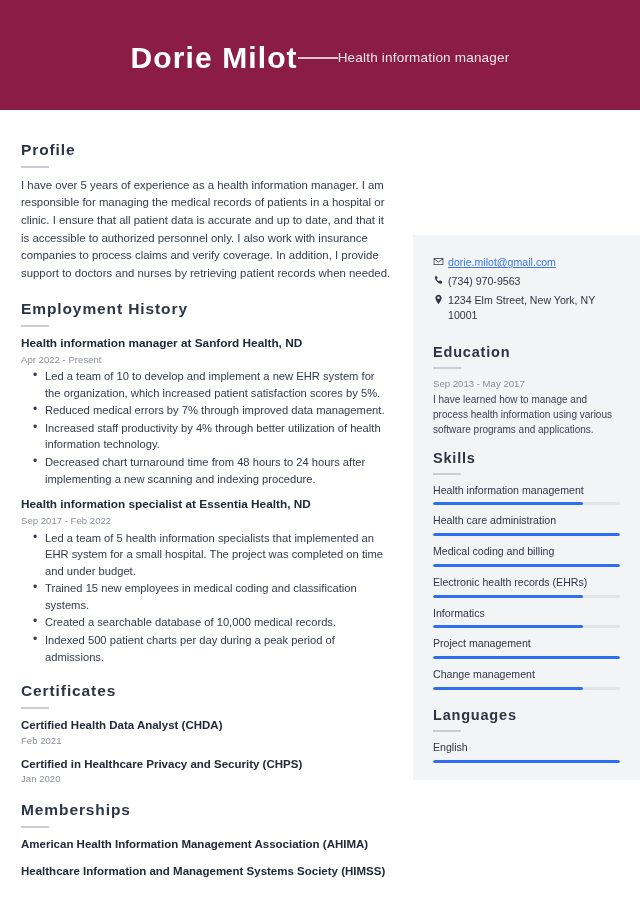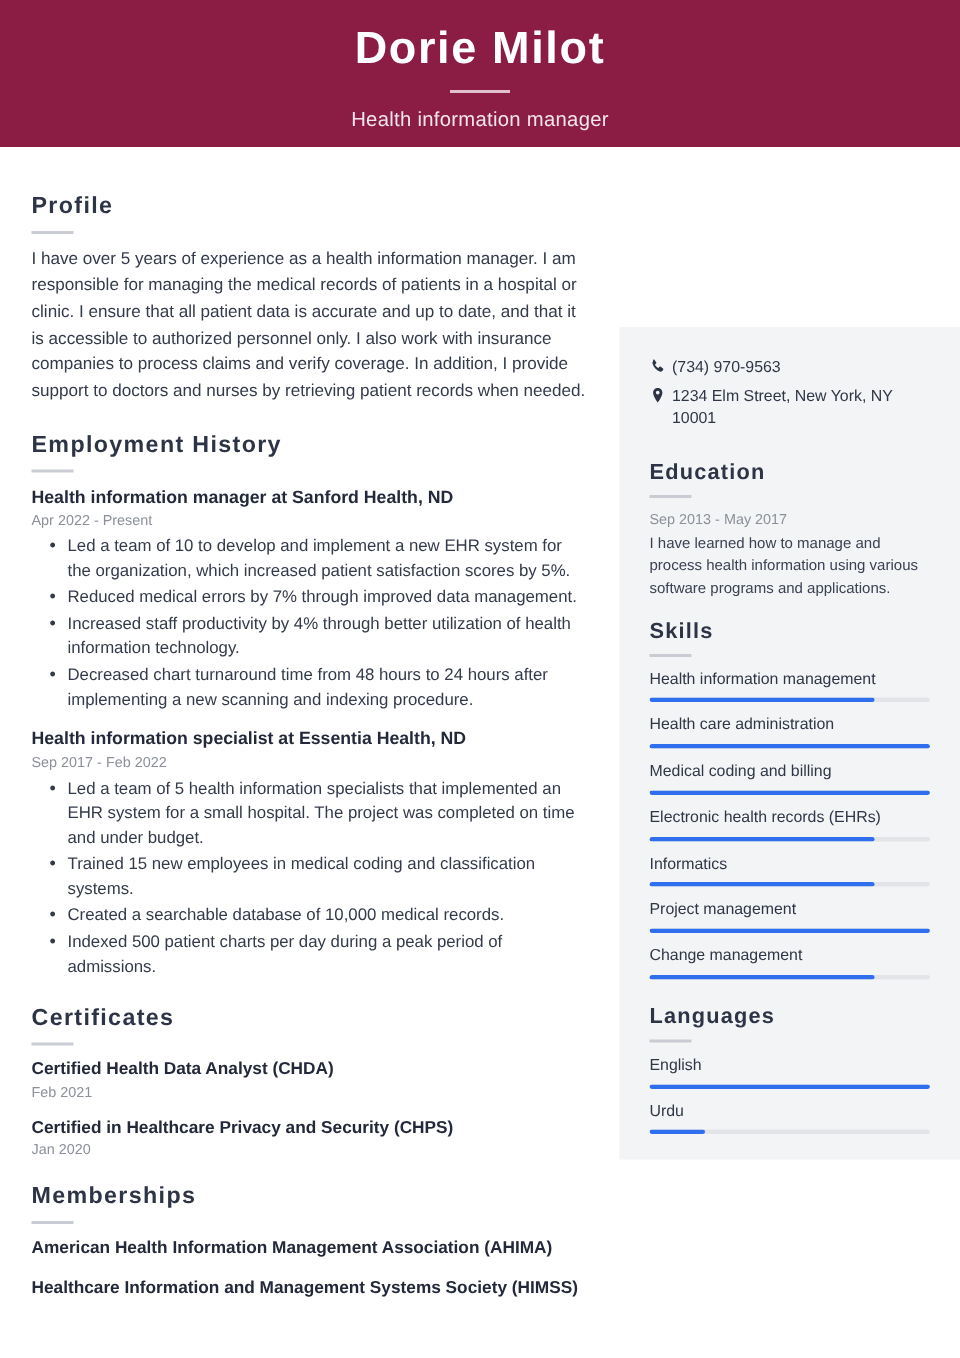--- a/index.html
+++ b/index.html
@@ -18,23 +18,23 @@
     position: relative;
     width: 640px;
     height: 905px;
     background: #ffffff;
     box-sizing: border-box;
   }
 
   
   .header {
     background: #8b1d45;
-    height: 98px;
+    height: 110px;
     display: flex;
-    flex-direction: column;
+    flex-direction: row;
     align-items: center;
     justify-content: center;
     box-sizing: border-box;
     padding-top: 4px;
   }
   .header-name {
     color: #ffffff;
     font-size: 30px;
     font-weight: bold;
     letter-spacing: 1.1px;
@@ -305,20 +305,28 @@
         <div class="member-entry">American Health Information Management Association (AHIMA)</div>
         <div class="member-entry">Healthcare Information and Management Systems Society (HIMSS)</div>
       </div>
 
     </div>
 
     <div class="side-col">
 
       <div class="contact-list">
 
+        <div class="contact-row">
+          <span class="contact-icon">
+            <svg width="11" height="11" viewBox="0 0 16 16" fill="#2c3445">
+              <path d="M1 3h14v10H1V3zm1.2 1L8 8.3 13.8 4H2.2zM2 5.1V12h12V5.1L8 9.6 2 5.1z"></path>
+            </svg>
+          </span>
+          <span class="contact-text link">dorie.milot@gmail.com</span>
+        </div>
 
         <div class="contact-row">
           <span class="contact-icon">
             <svg width="11" height="11" viewBox="0 0 16 16" fill="#2c3445">
               <path d="M3.6 1.2c.4-.3 1-.2 1.3.2l1.6 2.2c.3.4.2.9-.1 1.2l-.9.8c-.1.1-.2.3-.1.5.5 1.2 1.8 2.5 3 3 .2.1.4 0 .5-.1l.8-.9c.3-.3.8-.4 1.2-.1l2.2 1.6c.4.3.5.9.2 1.3l-1 1.3c-.4.5-1 .7-1.6.6C7.6 12.3 3.7 8.4 2.8 4.4c-.1-.6.1-1.2.6-1.6l.2-1.6z"></path>
             </svg>
           </span>
           <span class="contact-text">(734) 970-9563</span>
         </div>
 
@@ -392,23 +400,17 @@
       <div class="section">
         <div class="sec-head side">Languages</div>
         <div class="sec-rule"></div>
 
         <div class="skill-item">
           <div class="skill-label">English</div>
           <div class="skill-track">
             <div class="skill-fill" style="width: 100%;"></div>
           </div>
         </div>
-        <div class="skill-item">
-          <div class="skill-label">Urdu</div>
-          <div class="skill-track">
-            <div class="skill-fill" style="width: 20%;"></div>
-          </div>
-        </div>
       </div>
 
     </div>
   </div>
 </div>
 
 </body></html>

